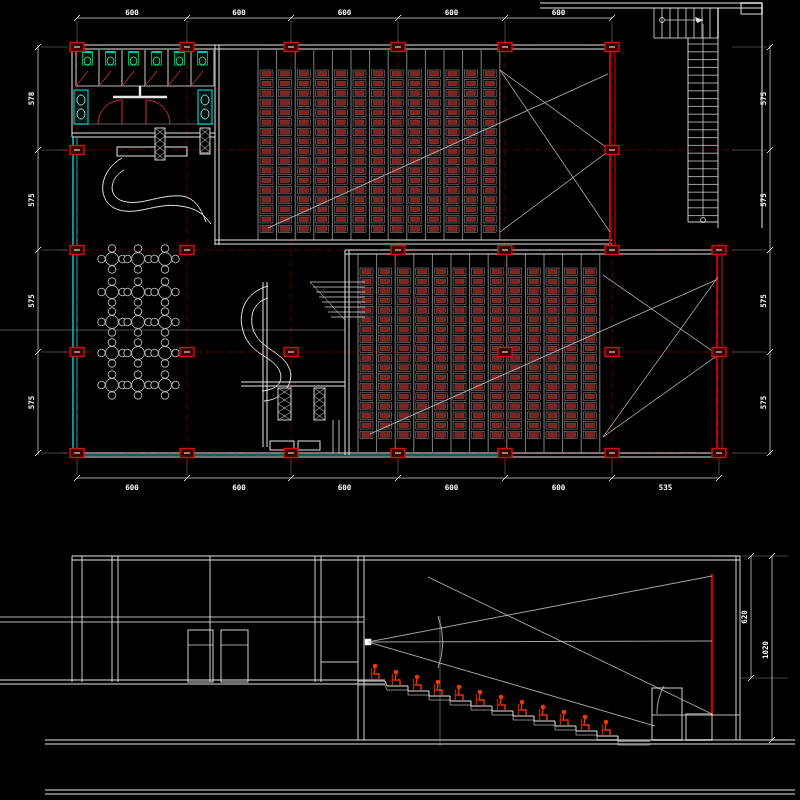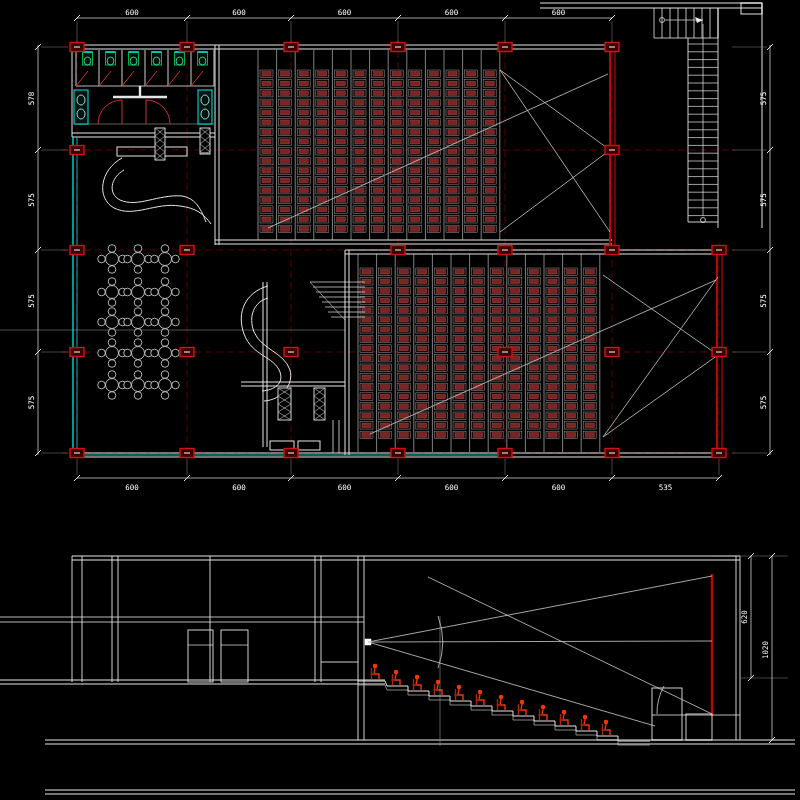--- a/index.html
+++ b/index.html
@@ -1,16 +1,16 @@
 <!DOCTYPE html>
 <html><head>
 <meta charset="utf-8">
 <style>
   html,body{margin:0;padding:0;background:#000;}
-  #stage{width:800px;height:800px;position:relative;background:#000;overflow:hidden;}
+  #stage{width:800px;height:800px;position:relative;background:#000;overflow:hidden;font-weight:bold;}
   svg{display:block;}
   text{font-family:"DejaVu Sans Mono","Liberation Mono",monospace;}
 </style>
 </head>
 <body>
 
 <div id="stage">
 <svg id="cad" width="800" height="800" viewBox="0 0 800 800">
   <rect x="0" y="0" width="800" height="800" fill="#000000"></rect>
   <g>

